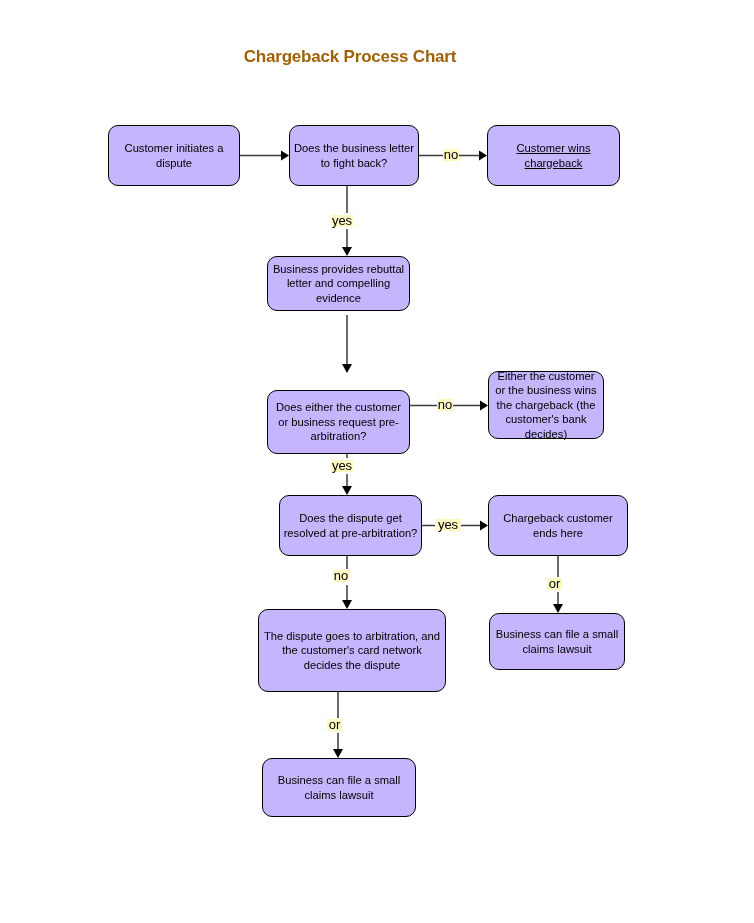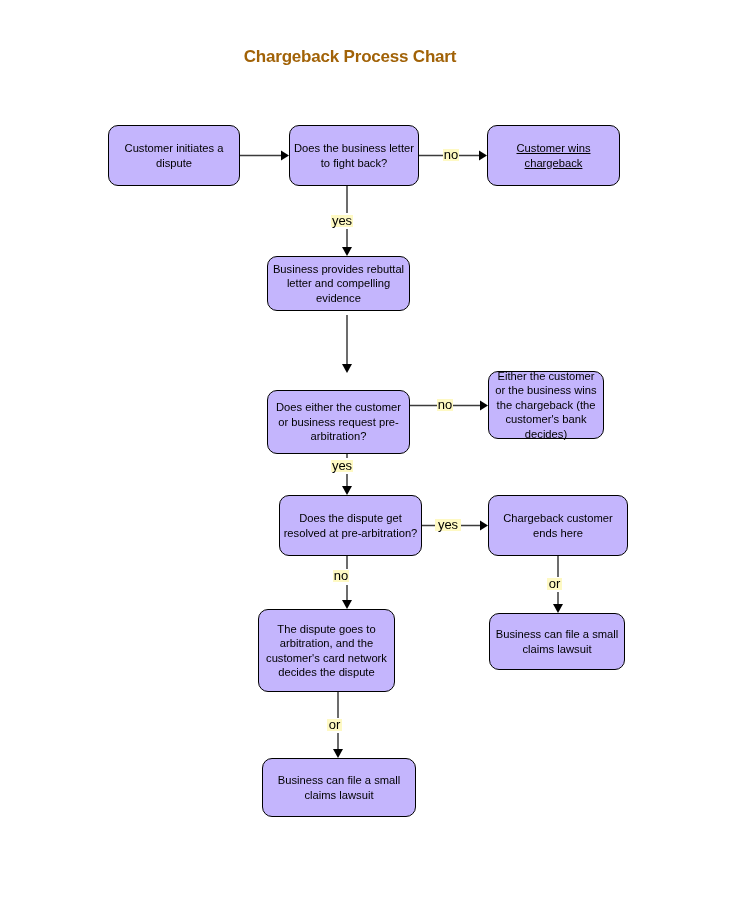--- a/index.html
+++ b/index.html
@@ -141,21 +141,21 @@
   </div>
 
   <div class="node" style="left:267px; top:495px; width:143px; height:61px;margin-left:12px;">
     <span>Does the dispute get resolved at pre-arbitration?</span>
   </div>
 
   <div class="node" style="left:488px; top:495px; width:140px; height:61px;">
     <span>Chargeback customer ends here</span>
   </div>
 
-  <div class="node" style="left:258px; top:609px; width:137px; height:83px;">
+  <div class="node" style="left:258px; top:609px; width:188px; height:83px;">
     <span>The dispute goes to arbitration, and the customer's card network decides the dispute</span>
   </div>
 
   <div class="node" style="left:489px; top:613px; width:136px; height:57px;">
     <span>Business can file a small claims lawsuit</span>
   </div>
 
   <div class="node" style="left:262px; top:758px; width:154px; height:59px;">
     <span>Business can file a small claims lawsuit</span>
   </div>

